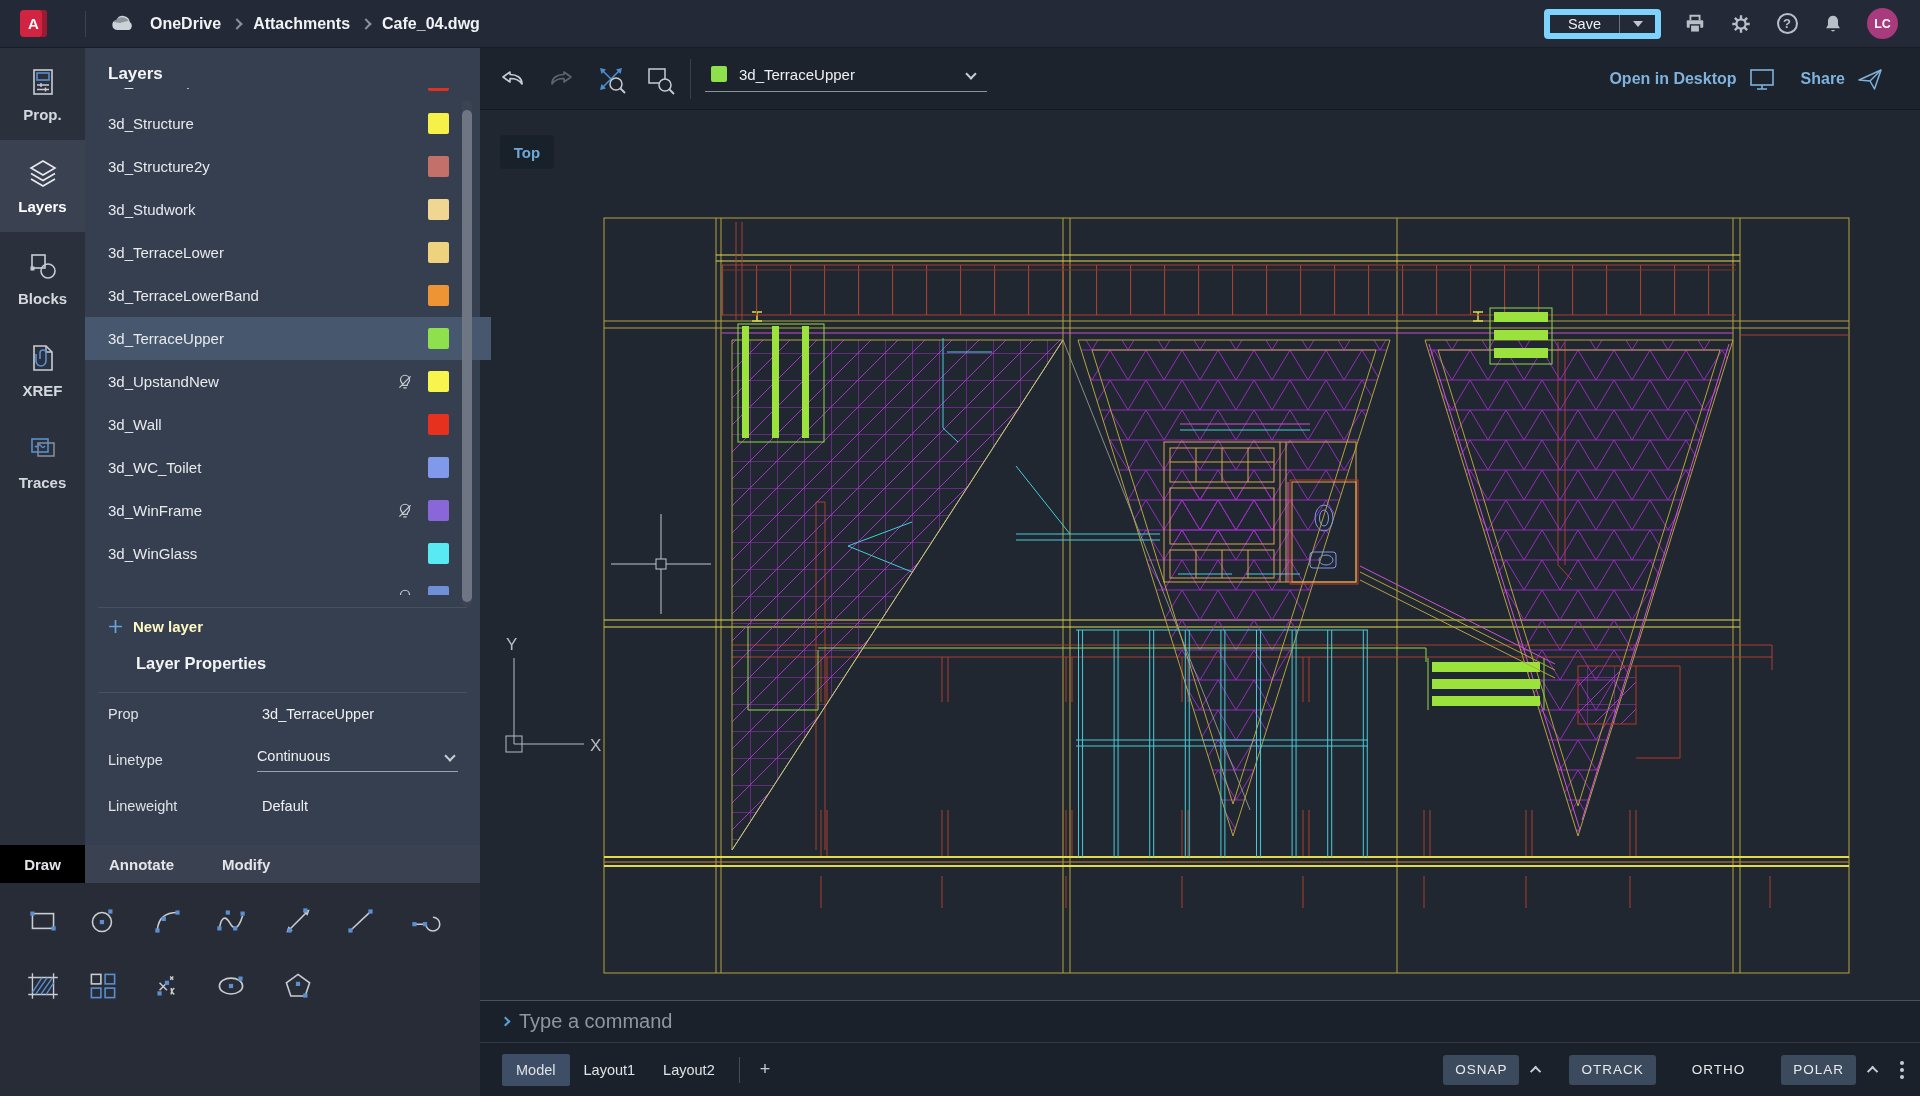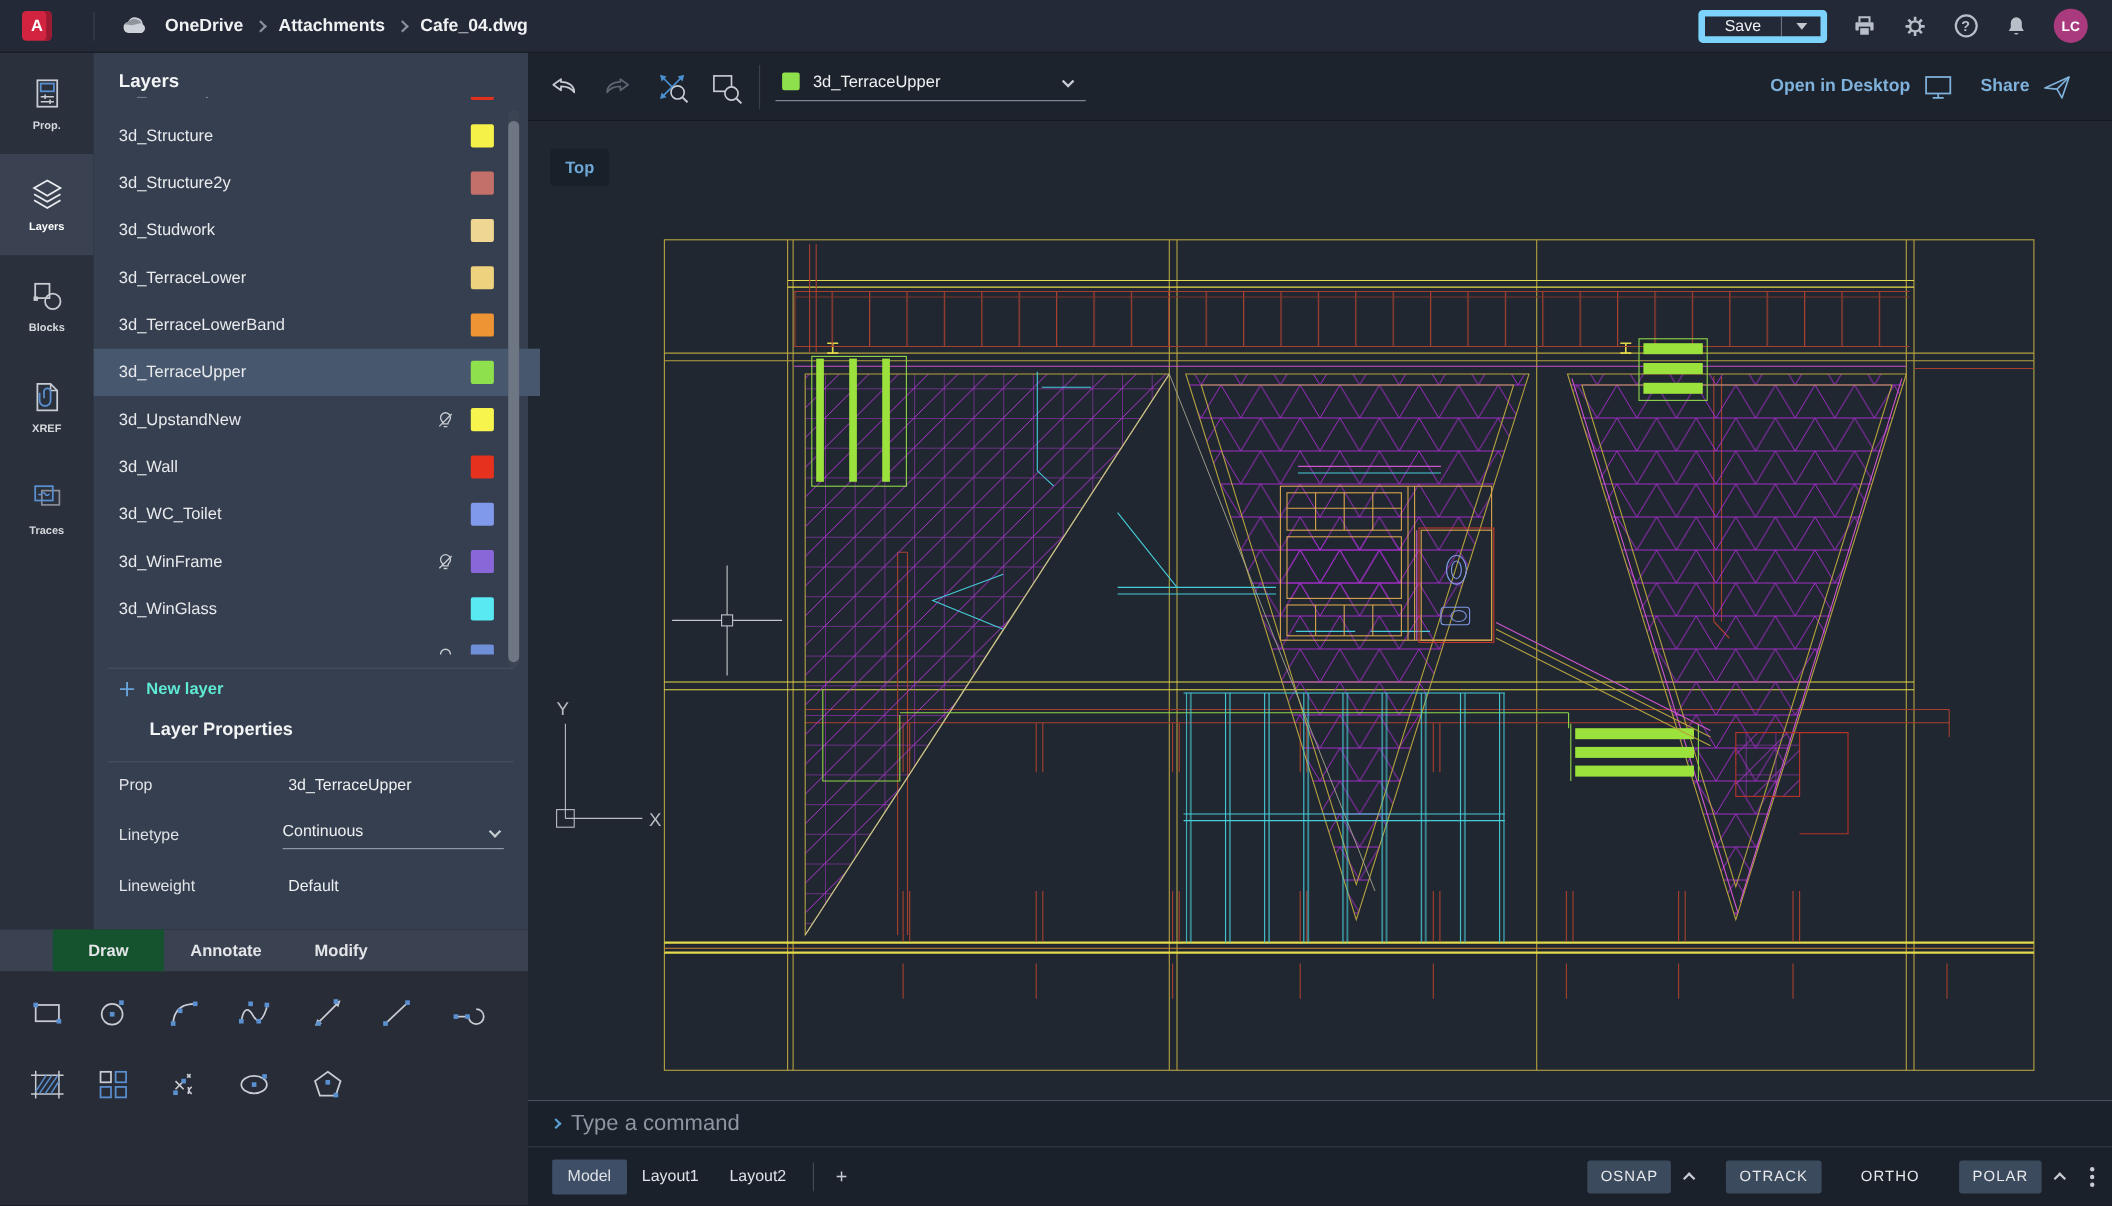--- a/index.html
+++ b/index.html
@@ -25,54 +25,54 @@
             border-top:6px solid #c3c8d0;}
   .tbicon{width:24px;height:24px;display:flex;align-items:center;justify-content:center;}
   .helpc{width:21px;height:21px;border:2px solid #b9bfc9;border-radius:50%;display:flex;
          align-items:center;justify-content:center;font-size:13px;font-weight:bold;color:#b9bfc9;}
   .avatar{width:31px;height:31px;border-radius:50%;background:#a93a7d;display:flex;align-items:center;
           justify-content:center;font-size:12.5px;font-weight:bold;color:#fff;}
 
   
   #rail{position:absolute;left:0;top:48px;width:85px;height:797px;background:#2a313d;z-index:20;}
   .rail-item{height:92px;display:flex;flex-direction:column;align-items:center;justify-content:center;
-             gap:7px;color:#d5d8dc;font-size:10px;font-weight:600;cursor:default;}
+             gap:7px;color:#d5d8dc;font-size:15px;font-weight:600;cursor:default;}
   .rail-item.on{background:#3a4251;color:#fff;}
 
   
   #lpanel{position:absolute;left:85px;top:48px;width:395px;height:797px;background:#363f4f;z-index:20;}
   .ptitle{position:absolute;left:23px;top:16px;font-size:17px;font-weight:bold;color:#f2f4f6;}
   #llist{position:absolute;left:0;top:40px;width:406px;height:507px;overflow:hidden;}
   .lrow{height:43px;display:flex;align-items:center;padding:0 42px 0 23px;}
   .lrow.sel{background:#47586e;}
   .lname{font-size:15px;color:#e8eaed;white-space:nowrap;}
   .rt{margin-left:auto;display:flex;align-items:center;gap:14px;}
   .lswatch{width:21px;height:21px;border-radius:2px;flex:0 0 auto;}
   .cliptop{height:14px;overflow:hidden;}
   .cliptop .lrow{margin-top:-29px;}
   .sbar-track{position:absolute;right:8px;top:52px;width:10px;height:507px;background:#3c4454;border-radius:5px;}
   .sbar-thumb{position:absolute;right:8px;top:62px;width:10px;height:492px;background:#6e7684;border-radius:5px;}
   .ldiv{position:absolute;left:13px;width:369px;height:1px;background:#49515f;}
   #newlayer{position:absolute;left:23px;top:570px;display:flex;align-items:center;gap:10px;
-            color:#5eead4;font-size:15px;font-weight:600;}
+            color:#fef9c3;font-size:15px;font-weight:600;}
   .props-title{position:absolute;left:23px;top:606px;font-size:16.5px;font-weight:bold;color:#f2f4f6;margin-left:28px;}
   .prow{position:absolute;left:23px;width:350px;display:flex;align-items:center;font-size:14.5px;}
   .plabel{width:154px;color:#dfe2e6;}
   .pval{color:#eef0f2;}
   .ltsel{width:208px;display:flex;align-items:center;justify-content:space-between;
          border-bottom:1px solid #9aa2ae;padding-bottom:7px;}
   .chevdn-s{width:8px;height:8px;border-right:2px solid #c8ccd2;border-bottom:2px solid #c8ccd2;
             transform:rotate(45deg);margin-right:4px;}
 
   
   #dpanel{position:absolute;left:0;top:845px;width:480px;height:251px;background:#272c37;z-index:20;}
   #dtabs{position:absolute;left:0;top:0;width:480px;height:38px;background:#3a4150;display:flex;}
   .dtab{padding:0 0;display:flex;align-items:center;justify-content:center;font-size:15px;
         font-weight:600;color:#e3e5e8;}
-  .dtab.act{width:101px;background:#14532d;margin-left:48px;}
+  .dtab.act{width:85px;background:#000000;}
   .dtab.plain{padding:0 24px;}
   .tool{position:absolute;width:38px;height:38px;display:flex;align-items:center;justify-content:center;}
 
   
   #main{position:absolute;left:480px;top:48px;width:1440px;height:1048px;background:#212731;}
   #cvtoolbar{position:absolute;left:0;top:0;width:1440px;height:62px;background:#1d232c;
              display:flex;align-items:center;border-bottom:1px solid #141920;}
   .cvicon{width:34px;height:34px;display:flex;align-items:center;justify-content:center;}
   .cv-div{width:1px;height:40px;background:#39404c;margin:0 14px;}
   #layerdd{display:flex;align-items:center;gap:12px;border-bottom:1px solid #8a93a0;

